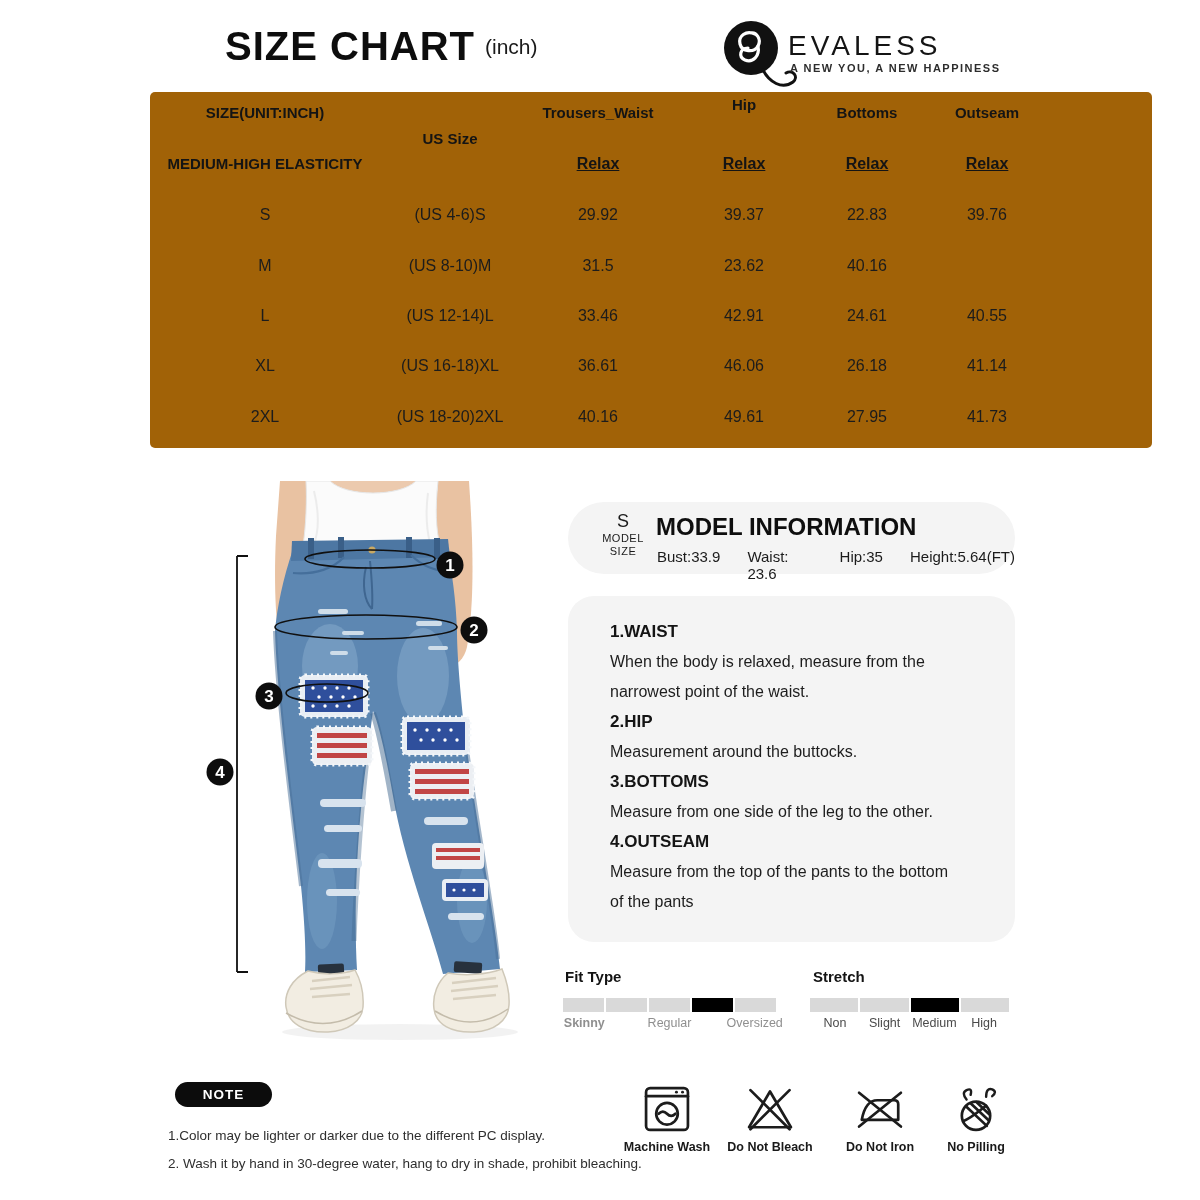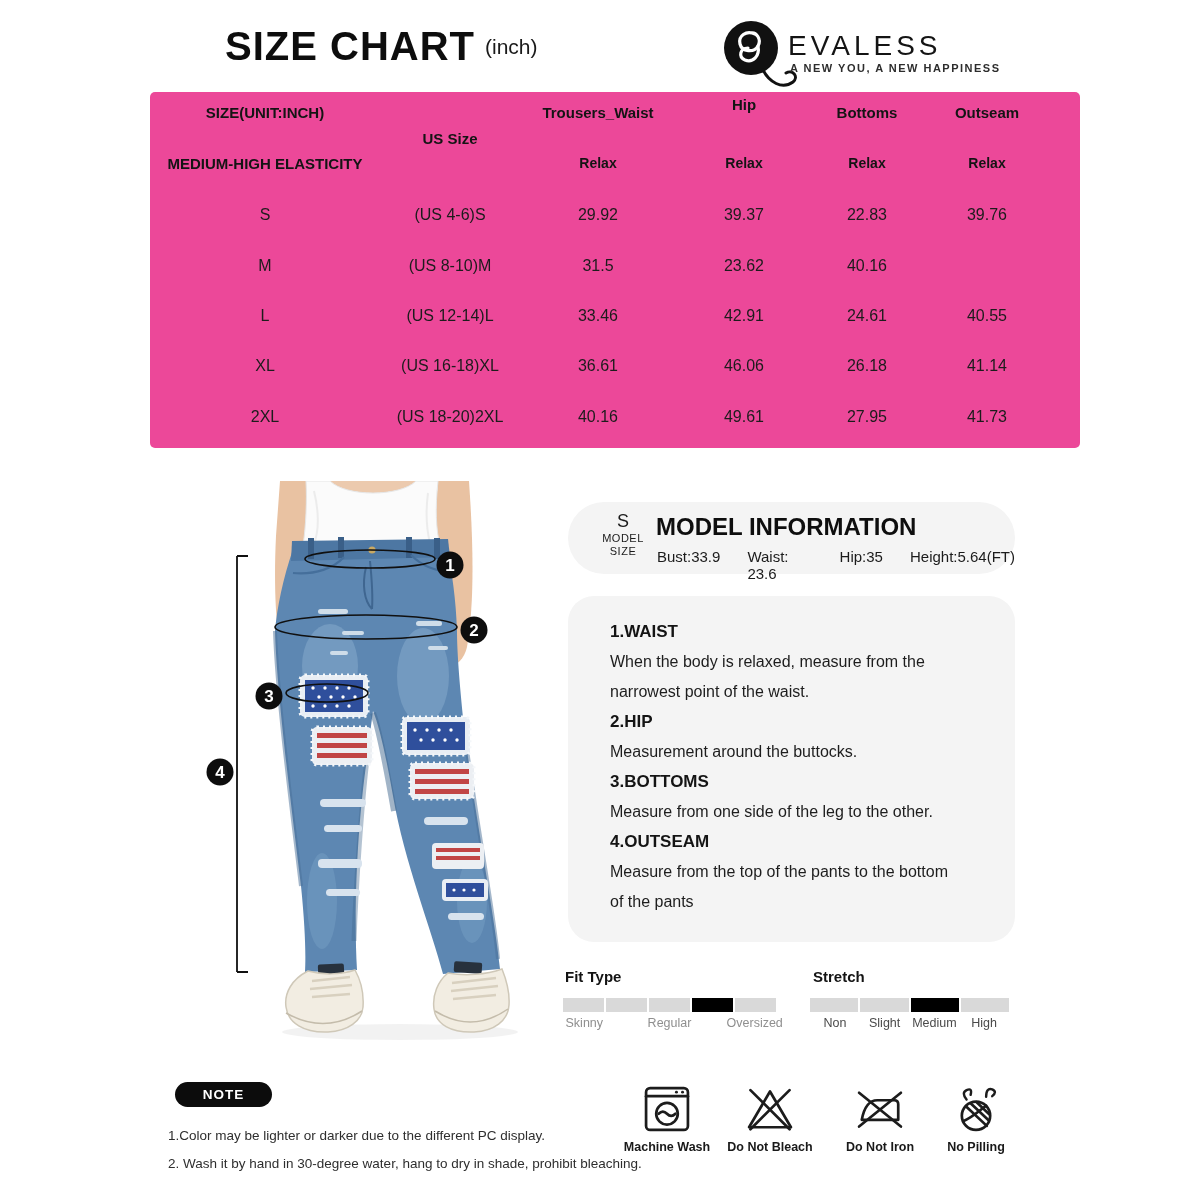--- a/index.html
+++ b/index.html
@@ -9,24 +9,24 @@
   .title-wrap{position:absolute;left:225px;top:24px;display:flex;align-items:center;}
   .title-main{font-size:40px;font-weight:bold;letter-spacing:1px;color:#0d0d0d;}
   .title-unit{font-size:21px;font-weight:400;margin-left:10px;color:#1a1a1a;}
   .logo{position:absolute;left:722px;top:16px;width:220px;height:70px;}
   .logo-mark{position:absolute;left:0;top:2px;width:95px;height:80px;}
   .logo-name{position:absolute;left:66px;top:14px;font-size:28px;font-weight:400;
              letter-spacing:4px;color:#141414;}
   .logo-tagline{position:absolute;left:68px;top:46px;font-size:11px;font-weight:600;
                 letter-spacing:1.5px;color:#2d2d2d;white-space:nowrap;}
   
-  .size-table{position:absolute;left:150px;top:92px;width:930px;height:356px;
-              background:#ec4899;border-radius:5px;}
+  .size-table{position:absolute;left:150px;top:92px;width:1002px;height:356px;
+              background:#a16207;border-radius:5px;}
   .th{position:absolute;text-align:center;font-weight:bold;font-size:15px;color:#141414;}
-  .th-sub{font-size:14px;}
+  .th-sub{font-size:16px;text-decoration:underline;}
   .rows{position:absolute;left:0;top:98px;width:902px;height:252px;
         display:grid;grid-template-rows:repeat(5,1fr);}
   .row{display:grid;grid-template-columns:230px 140px 156px 136px 110px 130px;}
   .cell{display:flex;align-items:center;justify-content:center;
         font-size:16px;color:#1c1c1c;}
   
   .figure{position:absolute;left:180px;top:481px;width:380px;height:575px;}
   
   .panel{position:absolute;background:#f4f4f4;}
   .model-panel{left:568px;top:502px;width:447px;height:72px;border-radius:40px;}
@@ -306,21 +306,21 @@
 
   <div class="bar-label" style="left:565px;top:968px;">Fit Type</div>
   <div class="seg-bar" id="fit-bar" style="left:563px;top:998px;width:213px;">
       <div class="seg" style="background: rgb(217, 217, 217);"></div>
       <div class="seg" style="background: rgb(217, 217, 217);"></div>
       <div class="seg" style="background: rgb(217, 217, 217);"></div>
       <div class="seg" style="background: rgb(0, 0, 0);"></div>
       <div class="seg" style="background: rgb(217, 217, 217);"></div>
     </div>
   <div class="tick-row" id="fit-ticks" style="left:563px;top:1016px;width:213px;">
-      <span class="tick fit-tick" style="left: 10%;">Skinny</span>
+      <span class="tick fit-tick" style="left: 10%; font-weight: bold;">Skinny</span>
       <span class="tick fit-tick" style="left: 50%;">Regular</span>
       <span class="tick fit-tick" style="left: 90%;">Oversized</span>
     </div>
 
   <div class="bar-label" style="left:813px;top:968px;">Stretch</div>
   <div class="seg-bar" id="stretch-bar" style="left:810px;top:998px;width:199px;">
       <div class="seg" style="background: rgb(217, 217, 217);"></div>
       <div class="seg" style="background: rgb(217, 217, 217);"></div>
       <div class="seg" style="background: rgb(0, 0, 0);"></div>
       <div class="seg" style="background: rgb(217, 217, 217);"></div>

